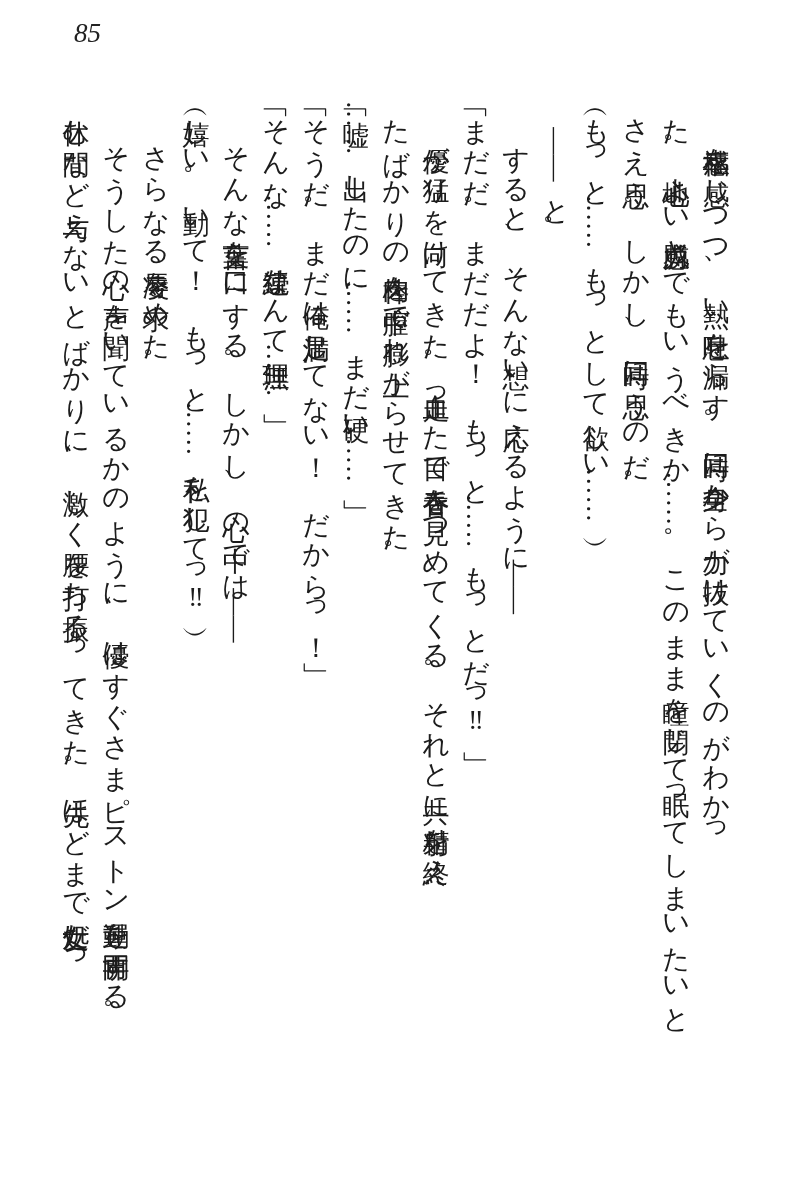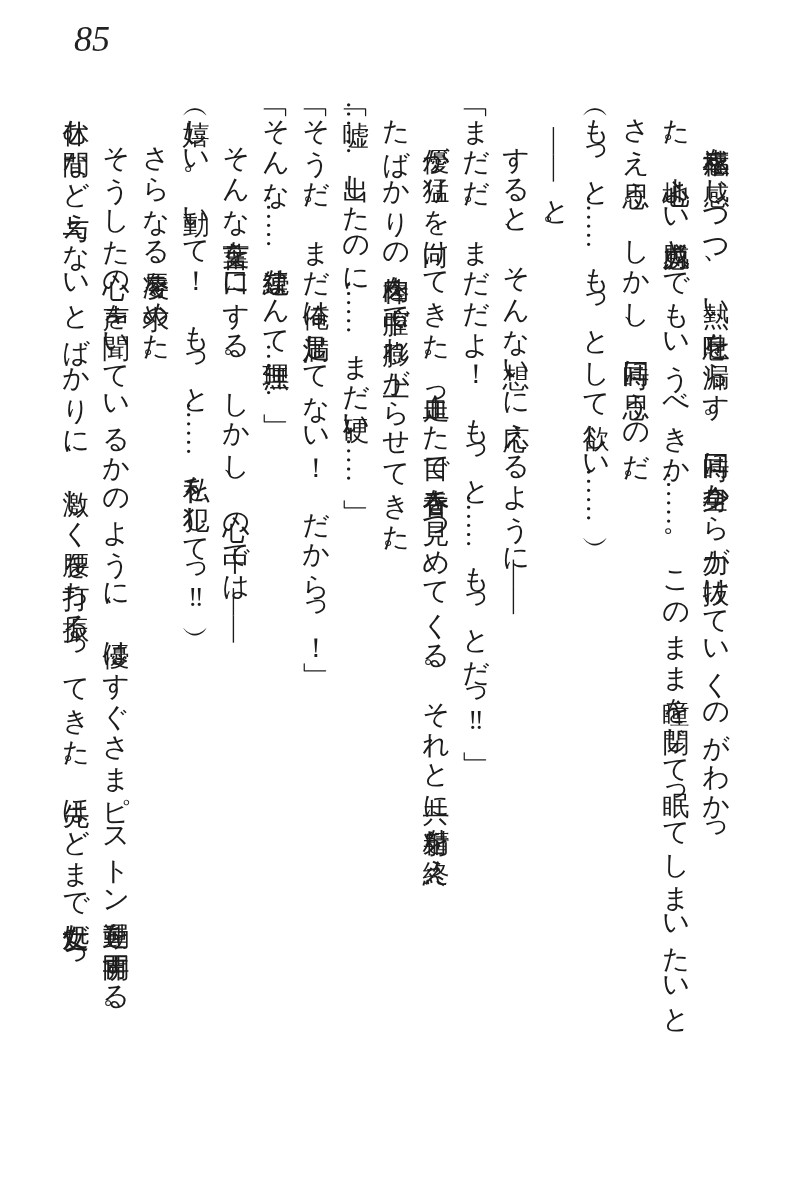--- a/index.html
+++ b/index.html
@@ -13,21 +13,21 @@
     height: 1200px;
     background: #ffffff;
     color: #1c1c1c;
     font-family: "Liberation Serif", "DejaVu Serif", serif;
     overflow: hidden;
   }
   .page-number {
     position: absolute;
     top: 18px;
     left: 74px;
-    font-size: 36px;
+    font-size: 27px;
     font-style: italic;
     color: #222222;
   }
   .text-block {
     position: absolute;
     top: 100px;
     right: 56px;
     height: 1035px;
     writing-mode: vertical-rl;
     text-orientation: mixed;

